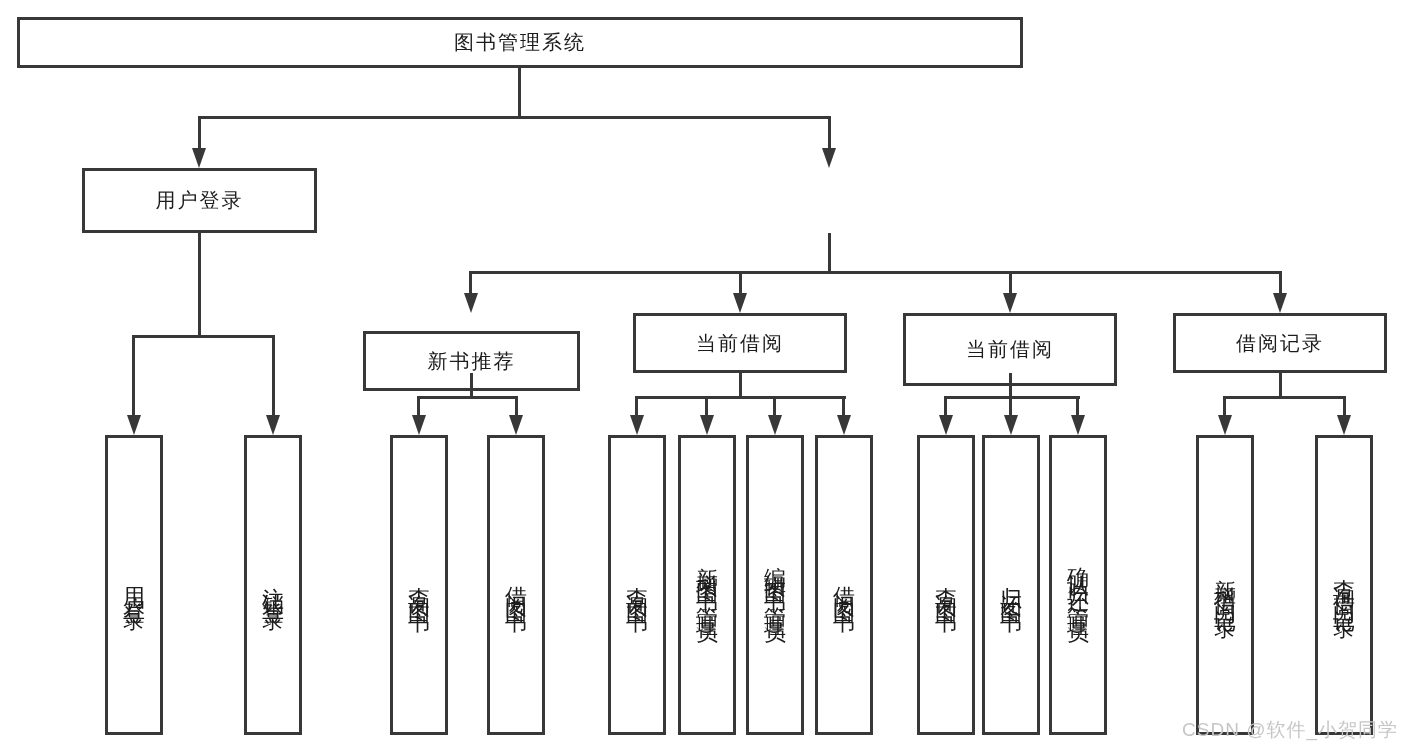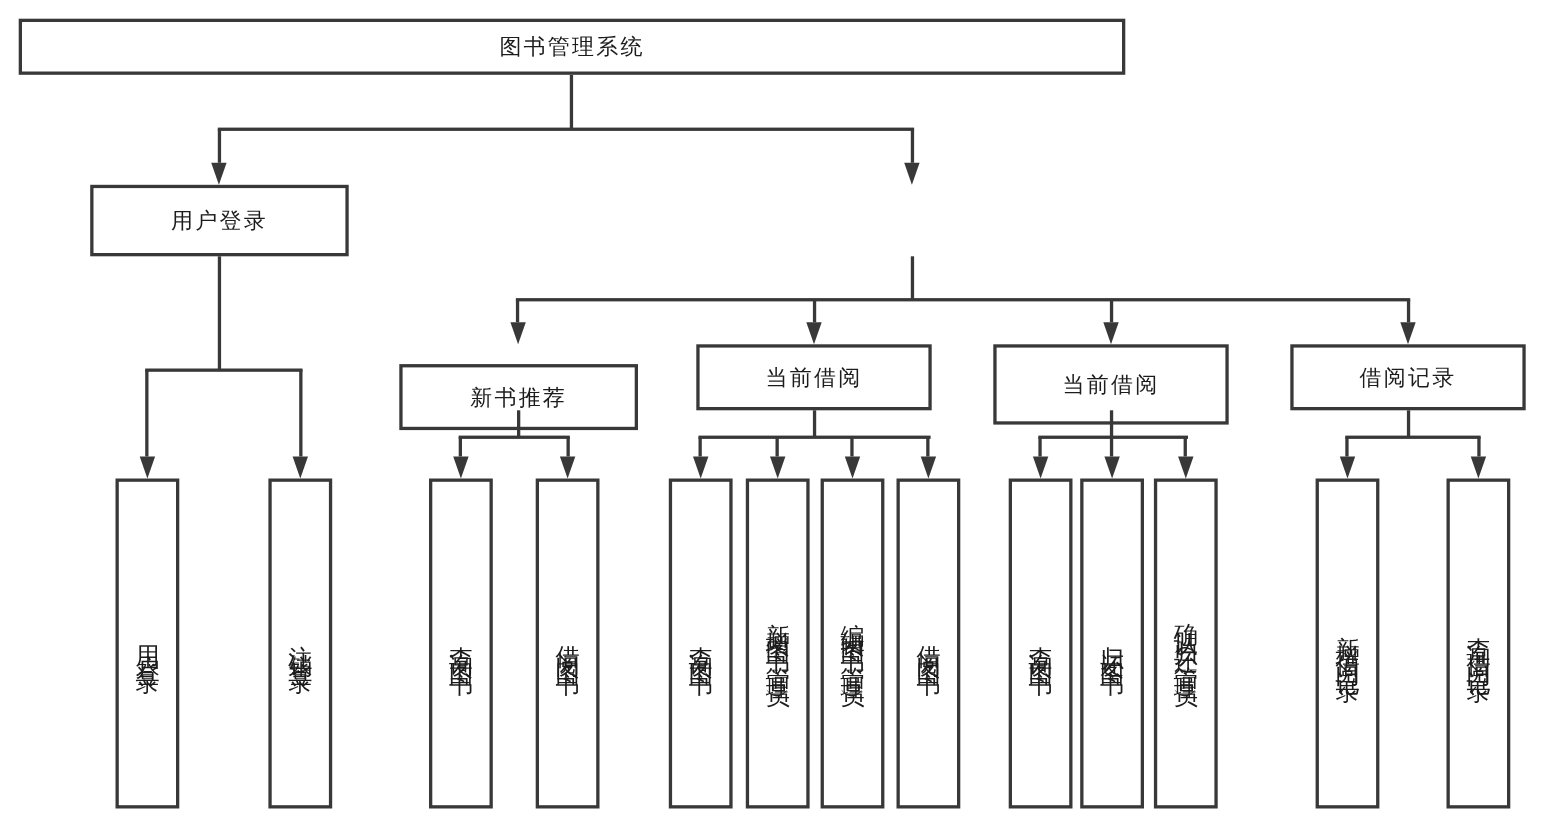--- a/index.html
+++ b/index.html
@@ -159,14 +159,15 @@
   <div class="ar" style="left:1004px;top:415px"></div>
   <div class="ar" style="left:1071px;top:415px"></div>
 
   <div class="lv" style="left:1279px;top:373px;height:25px"></div>
   <div class="lh" style="left:1223px;top:396px;width:123px"></div>
   <div class="lv" style="left:1223px;top:397px;height:18px"></div>
   <div class="lv" style="left:1343px;top:397px;height:18px"></div>
   <div class="ar" style="left:1218px;top:415px"></div>
   <div class="ar" style="left:1337px;top:415px"></div>
 
+  <div class="watermark">CSDN @软件_小贺同学</div>
 
 </div>
 
 </body></html>

